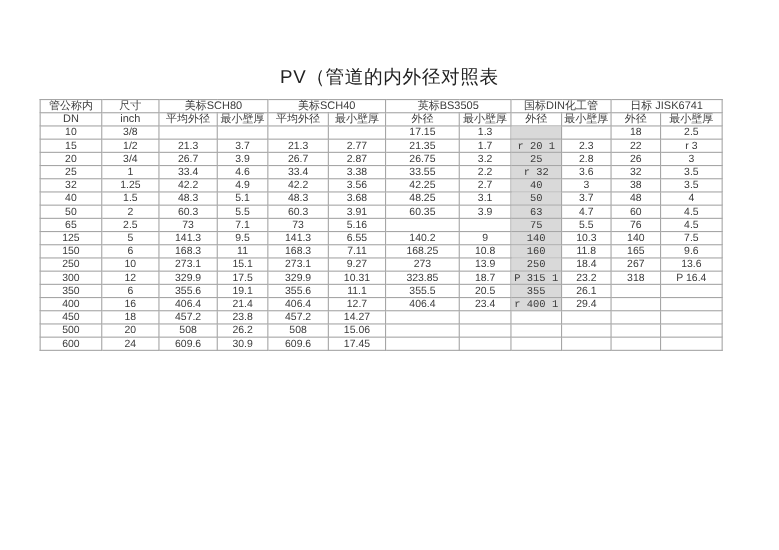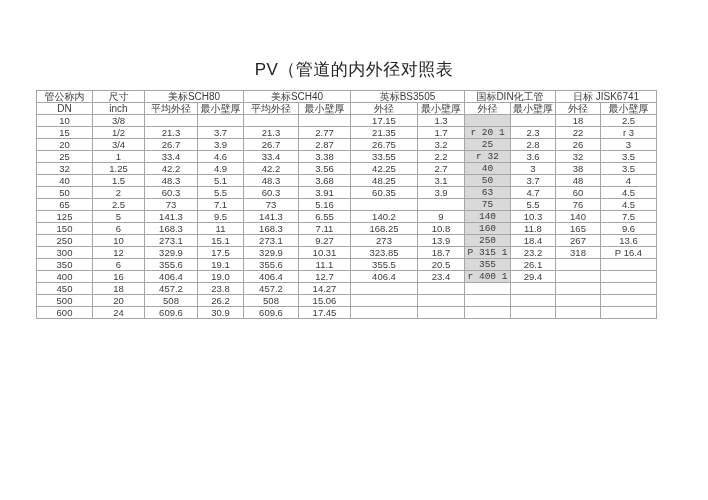--- a/index.html
+++ b/index.html
@@ -292,21 +292,21 @@
           <td>20.5</td>
           <td class="shade">355</td>
           <td>26.1</td>
           <td></td>
           <td></td>
         </tr>
         <tr>
           <td>400</td>
           <td>16</td>
           <td>406.4</td>
-          <td>19.0</td>
+          <td>21.4</td>
           <td>406.4</td>
           <td>12.7</td>
           <td>406.4</td>
           <td>23.4</td>
           <td class="shade">r 400 1</td>
           <td>29.4</td>
           <td></td>
           <td></td>
         </tr>
         <tr>

